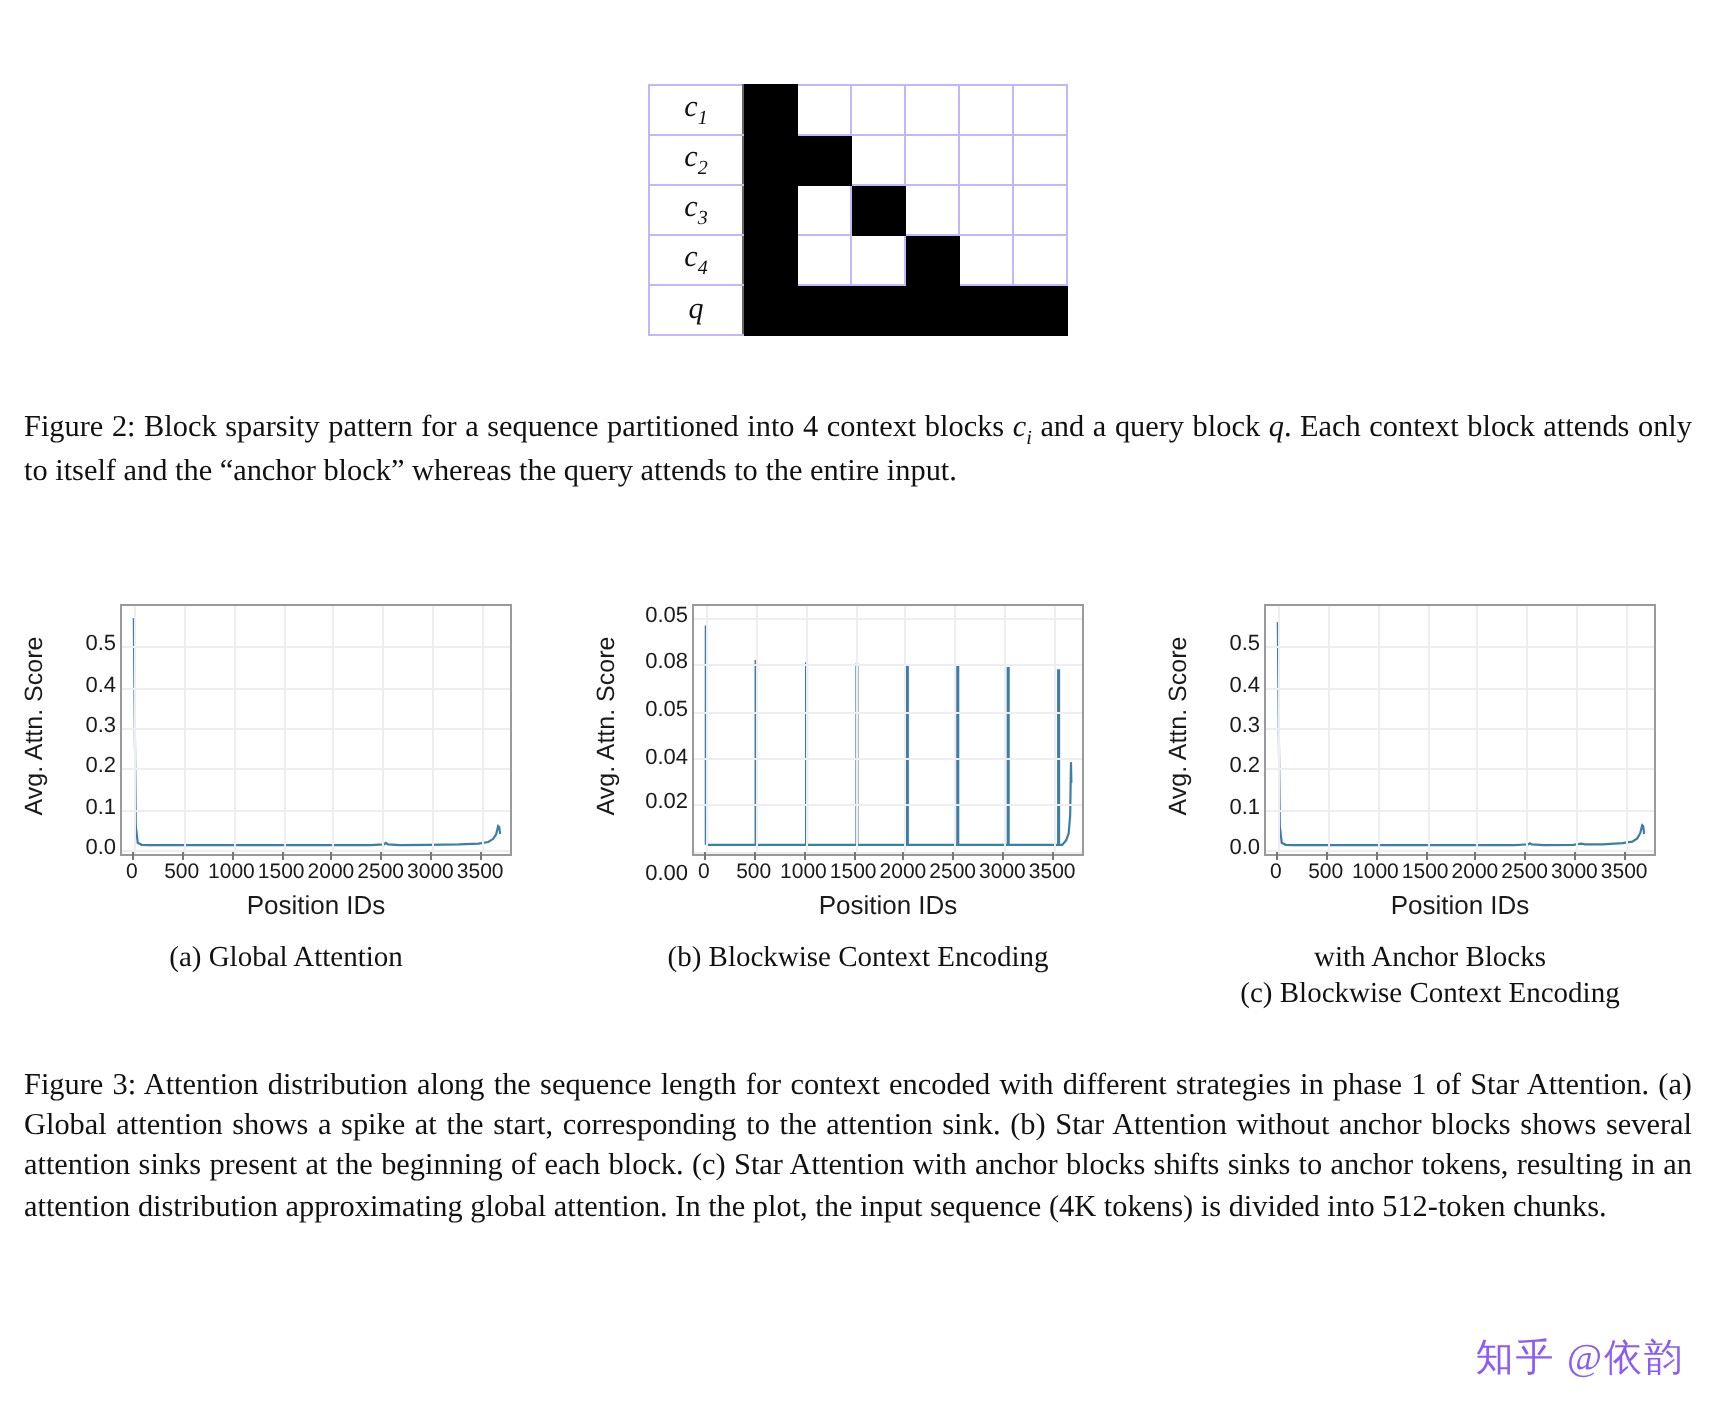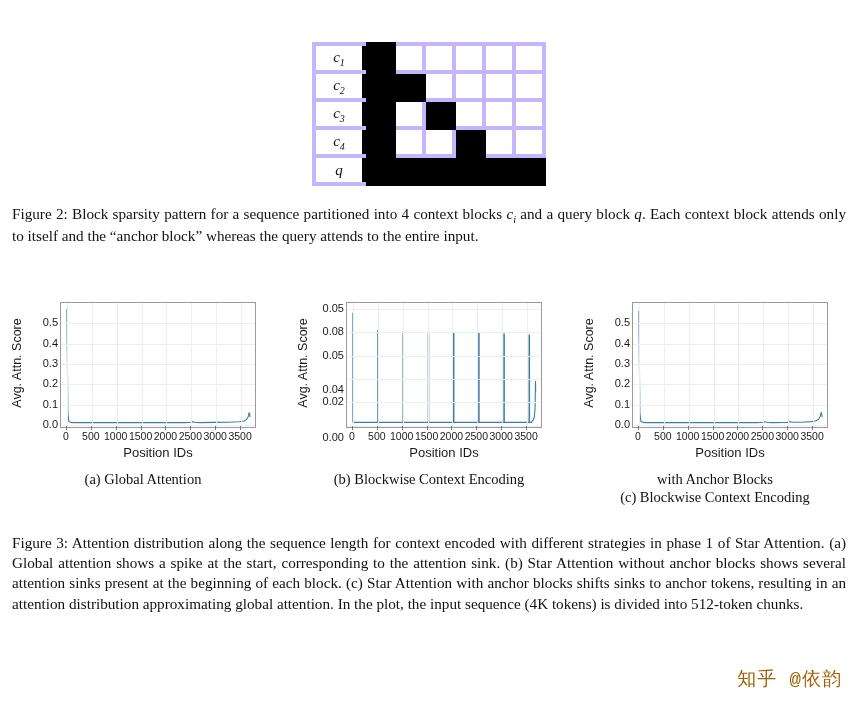--- a/index.html
+++ b/index.html
@@ -31,21 +31,21 @@
   #sparsity-matrix {
     border-collapse: collapse;
     border-spacing: 0;
     background: #ffffff;
     border: 1px solid #555555;
   }
   #sparsity-matrix td {
     width: 26px;
     height: 24px;
     padding: 0;
-    border: 4px solid #c4b5fd;
+    border: 1px solid #c4b5fd;
     background: #ffffff;
   }
   #sparsity-matrix td.label-cell {
     width: 46px;
     background: #ffffff;
     text-align: center;
     vertical-align: middle;
     font-family: "Liberation Serif", serif;
     font-style: italic;
     font-size: 15px;
@@ -223,23 +223,23 @@
     font-size: 14.5px;
     line-height: 1.25;
     color: #111111;
   }
 
   
   #watermark {
     position: absolute;
     right: 16px;
     bottom: 12px;
-    font-family: Liberation Mono, monospace;
+    font-family: Liberation Serif, serif;
     font-size: 19px;
-    color: #a16207;
+    color: #8b5cf6;
     letter-spacing: 1px;
     user-select: none;
     white-space: nowrap;
   }
 </style>
 </head>
 <body>
 
 <div id="figure2-block">
   <div id="sparsity-wrap">
@@ -353,21 +353,21 @@
     </div>
     <div class="subcaption">(a) Global Attention</div>
   </div>
 
   <div class="plot-col" id="plot-col-b">
     <div class="plot-area">
       <div class="ylabel">Avg. Attn. Score</div>
       <div class="ytick-col" id="yticks-b">
           <div class="yt" style="top: 135px;">0.00</div>
           <div class="yt" style="top: 99.1667px; margin-left: 36px;">0.02</div>
-          <div class="yt" style="top: 87px;">0.04</div>
+          <div class="yt" style="top: 77px;">0.04</div>
           <div class="yt" style="top: 52.5px;">0.05</div>
           <div class="yt" style="top: 29.1667px;">0.08</div>
           <div class="yt" style="top: 5.83333px;">0.05</div>
         </div>
       <div class="axes" id="axes-b">
         <svg class="series-svg" id="svg-b" viewBox="0 0 196 126" preserveAspectRatio="none">
             <path d="M5.97 121.33 L5.97 10.50 L6.27 10.50 L6.57 121.33 L31.14 121.33 L31.14 28.00 L31.59 28.00 L31.59 121.33 L56.61 121.33 L56.61 29.17 L57.06 29.17 L57.06 121.33 L82.08 121.33 L82.08 29.75 L82.53 29.75 L82.53 121.33 L107.55 121.33 L107.55 30.33 L108.00 30.33 L108.00 121.33 L133.02 121.33 L133.02 30.92 L133.47 30.92 L133.47 121.33 L158.49 121.33 L158.49 31.50 L158.94 31.50 L158.94 121.33 L183.96 121.33 L183.96 32.67 L184.41 32.67 L184.41 121.33 L186.05 121.33 L188.04 119.00 L189.28 115.50 L190.03 106.17 L190.43 79.33 L190.63 89.83" fill="none" stroke="#3d7ea6" stroke-width="1.1" stroke-linejoin="miter" vector-effect="non-scaling-stroke"></path>
           </svg>
       <div class="gridline-h" style="top: 122.5px;"></div>
           <div class="gridline-h" style="top: 99.1667px;"></div>

